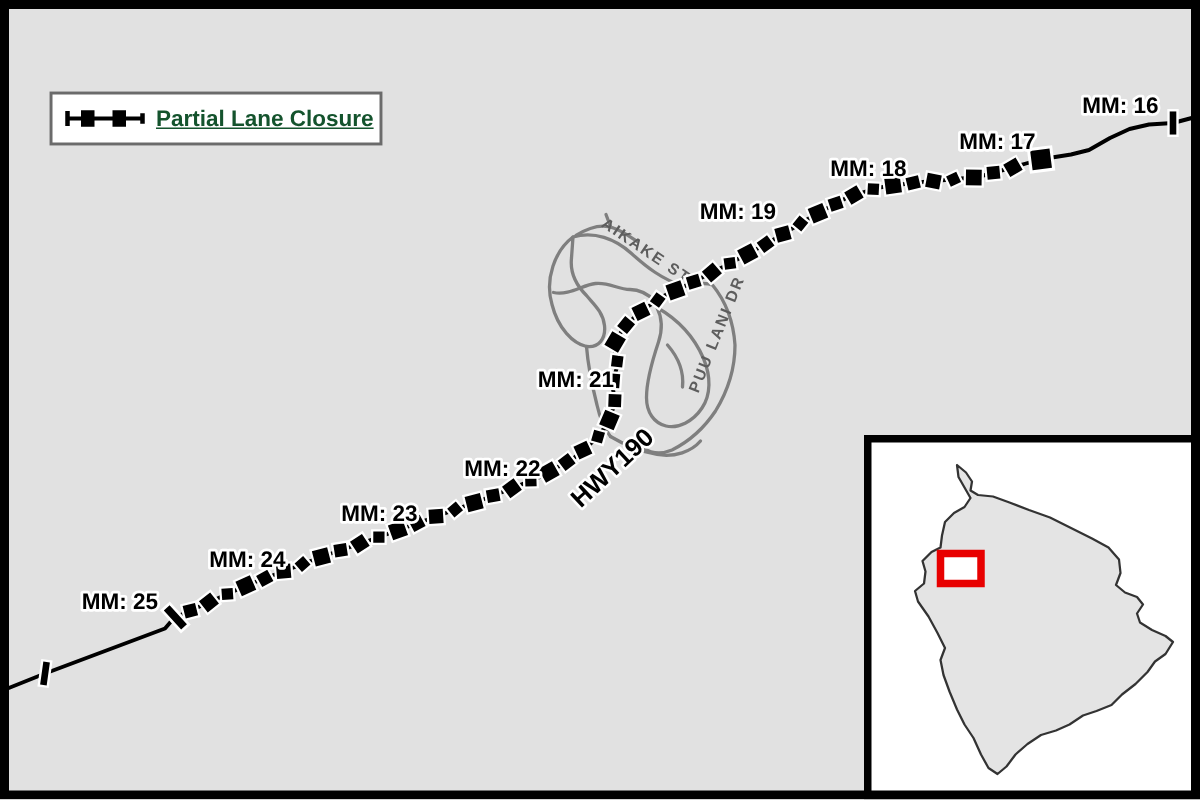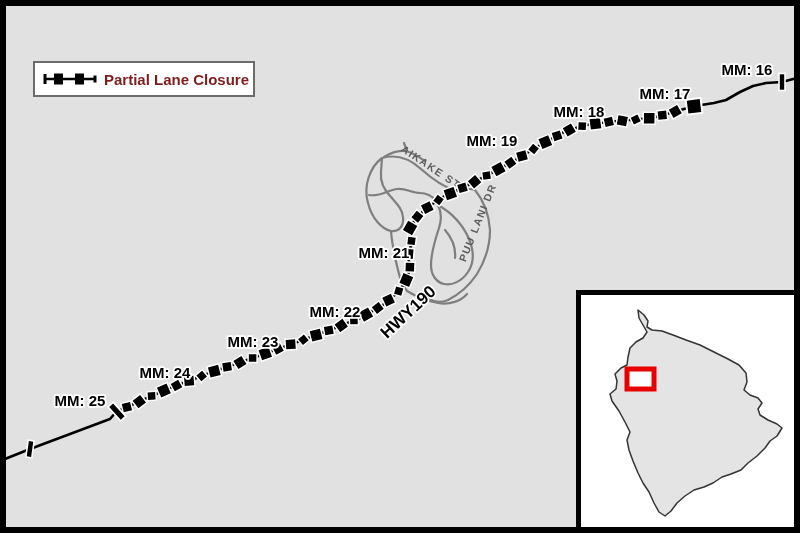--- a/index.html
+++ b/index.html
@@ -11,21 +11,21 @@
             paint-order:stroke;stroke:#ffffff;stroke-width:3.6px;stroke-linejoin:round;}
   .hwy-label{font:bold 17px "Liberation Sans",sans-serif;fill:#000;
              paint-order:stroke;stroke:#ffffff;stroke-width:3.4px;stroke-linejoin:round;}
   .street-label{font:bold 10.5px "Liberation Sans",sans-serif;fill:#5d5d5d;letter-spacing:1.4px;}
   .street{fill:none;stroke:#7f7f7f;stroke-width:2.2;stroke-linejoin:round;stroke-linecap:round;}
   .roadline{fill:none;stroke:#000;stroke-width:2.6;stroke-linejoin:round;stroke-linecap:round;}
   
   #legend{position:absolute;left:33px;top:61px;width:222px;height:36px;background:#fff;
           border:2px solid #6b6b6b;box-sizing:border-box;display:flex;align-items:center;}
   #legend .sym{margin-left:7px;width:56px;height:16px;flex:0 0 auto;}
-  #legend .txt{font:bold 15px "Liberation Sans",sans-serif;color:#7f1d1d;margin-left:6px;white-space:nowrap;}
+  #legend .txt{font:bold 15px "Liberation Sans",sans-serif;color:#14532d;margin-left:6px;white-space:nowrap;text-decoration:underline;}
 </style>
 </head>
 <body>
 
 <div id="stage">
 
   <svg id="map-svg" width="800" height="533" viewBox="0 0 800 533">
     <rect x="0" y="0" width="800" height="533" fill="#e1e1e1"></rect>
 
     <g id="streets-group">

